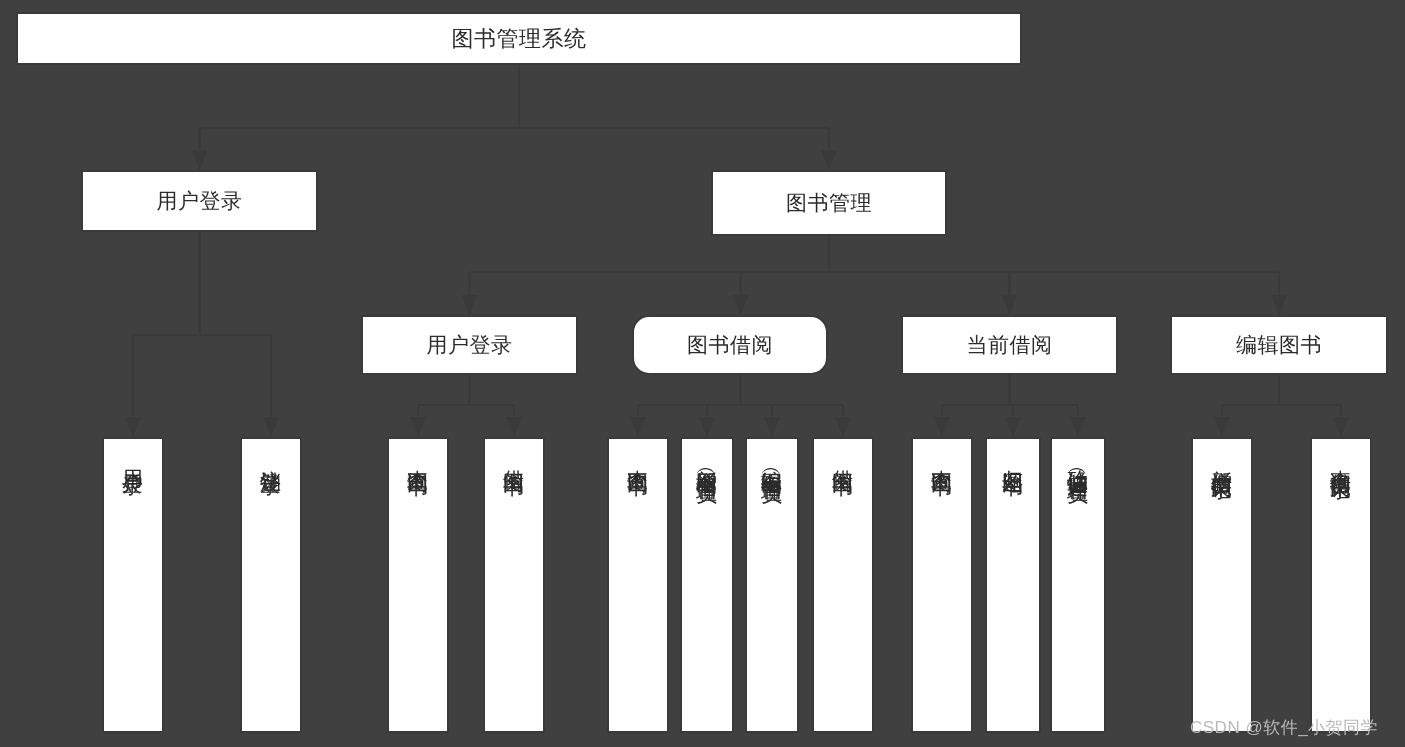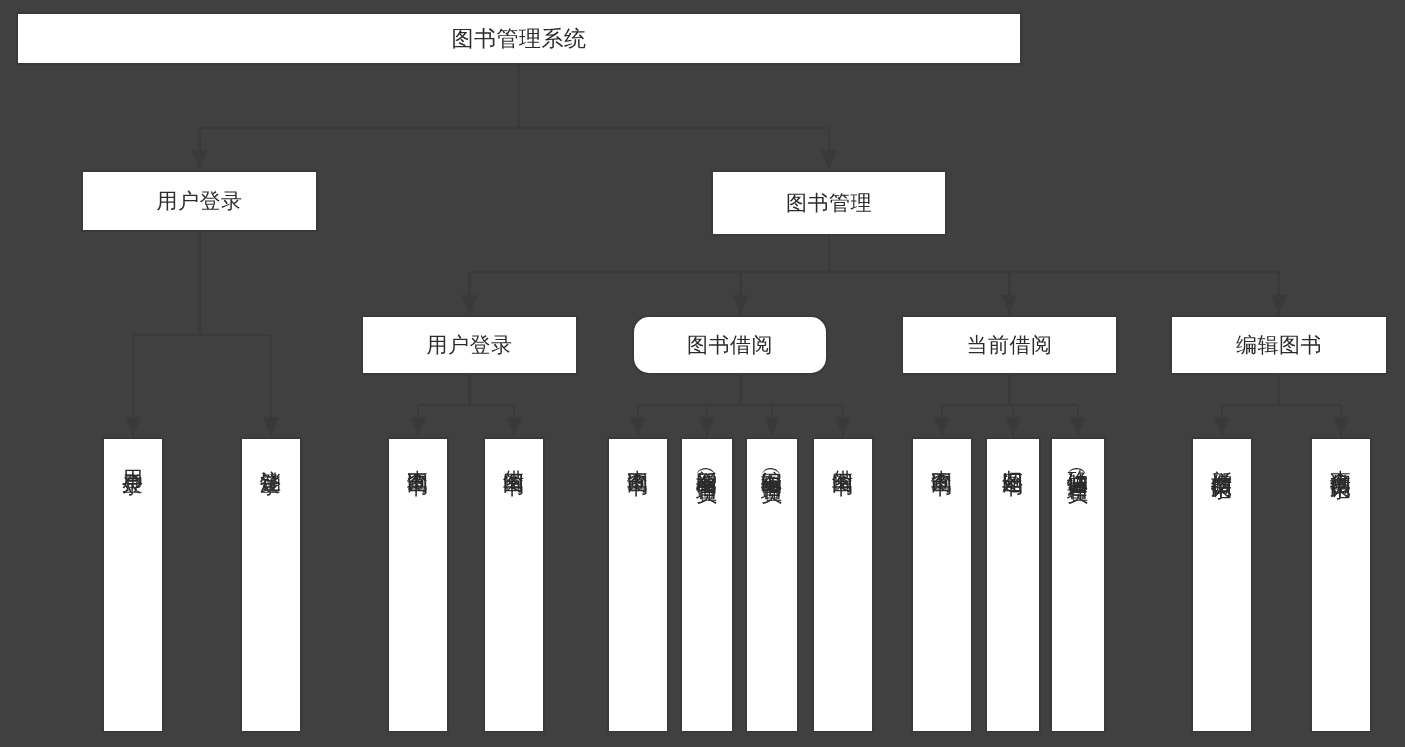--- a/index.html
+++ b/index.html
@@ -180,13 +180,14 @@
       <div class="node vertical" style="left: 1050px; top: 437px; width: 56px; height: 296px;">
         <span class="label">确认归还（管理员）</span>
       </div>
       <div class="node vertical" style="left: 1191px; top: 437px; width: 62px; height: 296px;">
         <span class="label">新增借阅记录</span>
       </div>
       <div class="node vertical" style="left: 1310px; top: 437px; width: 62px; height: 296px;">
         <span class="label">查询借阅记录</span>
       </div>
     </div>
+  <div class="watermark" style="left: 1190px; top: 716px;">CSDN @软件_小贺同学</div>
 </div>
 
 </body></html>

